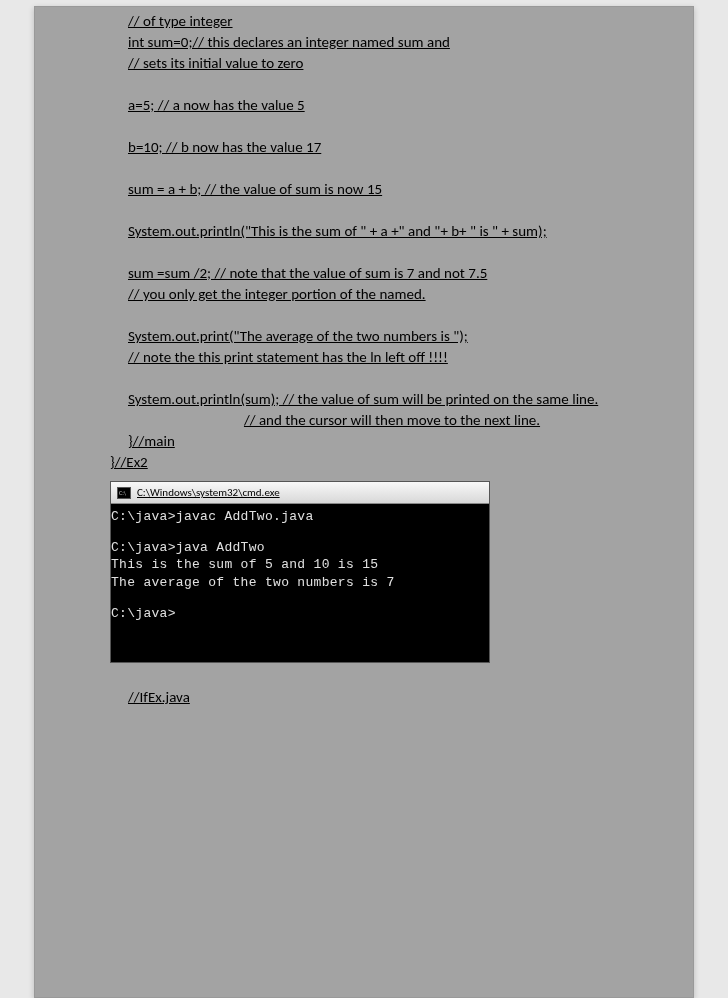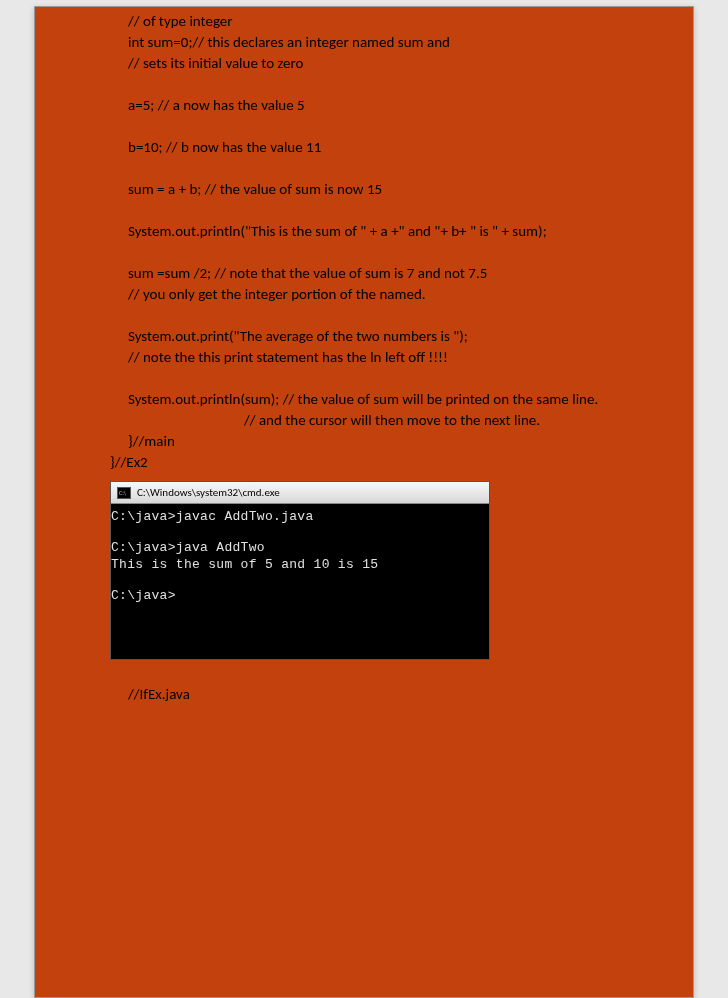--- a/index.html
+++ b/index.html
@@ -16,26 +16,27 @@
     .page-container {
       width: 728px;
       height: 998px;
       background: #e8e8e8;
       position: relative;
       padding: 6px 34px 0 34px;
     }
     .page {
       width: 100%;
       height: 100%;
-      background: #c2410c;
+      background: #a3a3a3;
       border: 1px solid #999;
       box-shadow: 0 2px 6px rgba(0,0,0,0.2);
       padding: 4px 55px 0 75px;
       overflow: hidden;
       position: relative;
+      text-decoration: underline;
     }
     .code-area {
       font-size: 15px;
       line-height: 1.4;
       color: #000;
     }
     .code-line {
       margin-bottom: 0;
       min-height: 21px;
     }
@@ -99,21 +100,21 @@
       <div class="code-line indent1">// of type integer</div>
       <div class="code-line indent1">int sum=0;// this declares an integer named sum and</div>
       <div class="code-line indent1">// sets its initial value to zero</div>
 
       <div class="spacer"></div>
 
       <div class="code-line indent1">a=5;  // a now has the value 5</div>
 
       <div class="spacer"></div>
 
-      <div class="code-line indent1">b=10; // b now has the value 11</div>
+      <div class="code-line indent1">b=10; // b now has the value 17</div>
 
       <div class="spacer"></div>
 
       <div class="code-line indent1">sum = a + b; // the value of sum is now 15</div>
 
       <div class="spacer"></div>
 
       <div class="code-line indent1">System.out.println("This is the sum of " + a +" and "+ b+ " is " + sum);</div>
 
       <div class="spacer"></div>
@@ -136,20 +137,21 @@
       <div class="terminal-block">
         <div class="terminal-titlebar">
           <span class="terminal-icon"></span>
           <span>C:\Windows\system32\cmd.exe</span>
         </div>
         <div class="terminal-body">
           <div>C:\java&gt;javac AddTwo.java</div>
           <div style="height:13px;"></div>
           <div>C:\java&gt;java AddTwo</div>
           <div>This is the sum of 5 and 10 is 15</div>
+          <div>The average of the two numbers is 7</div>
           <div style="height:13px;"></div>
           <div>C:\java&gt;</div>
         </div>
       </div>
 
       <div class="below-terminal code-line">//IfEx.java</div>
 
     </div>
   </div>
 </div>

